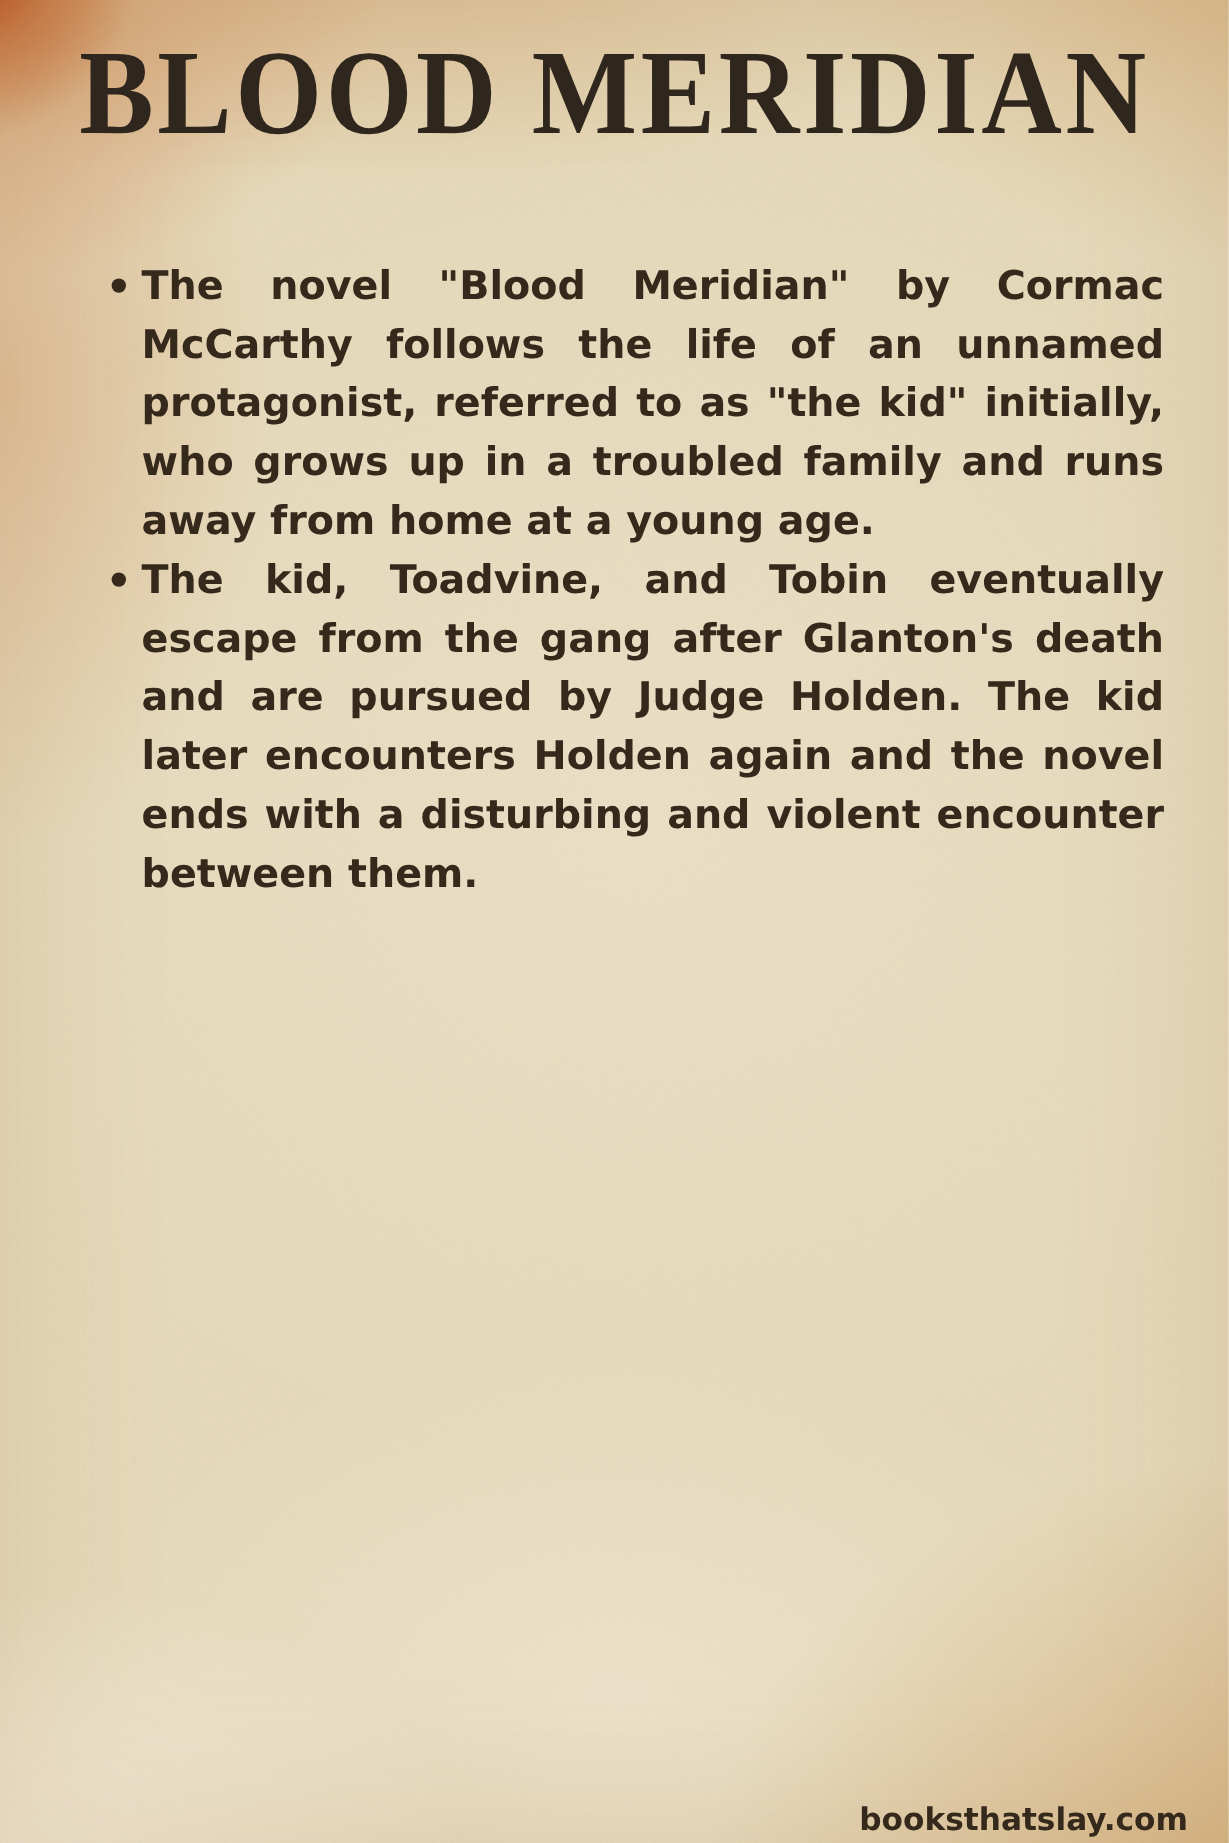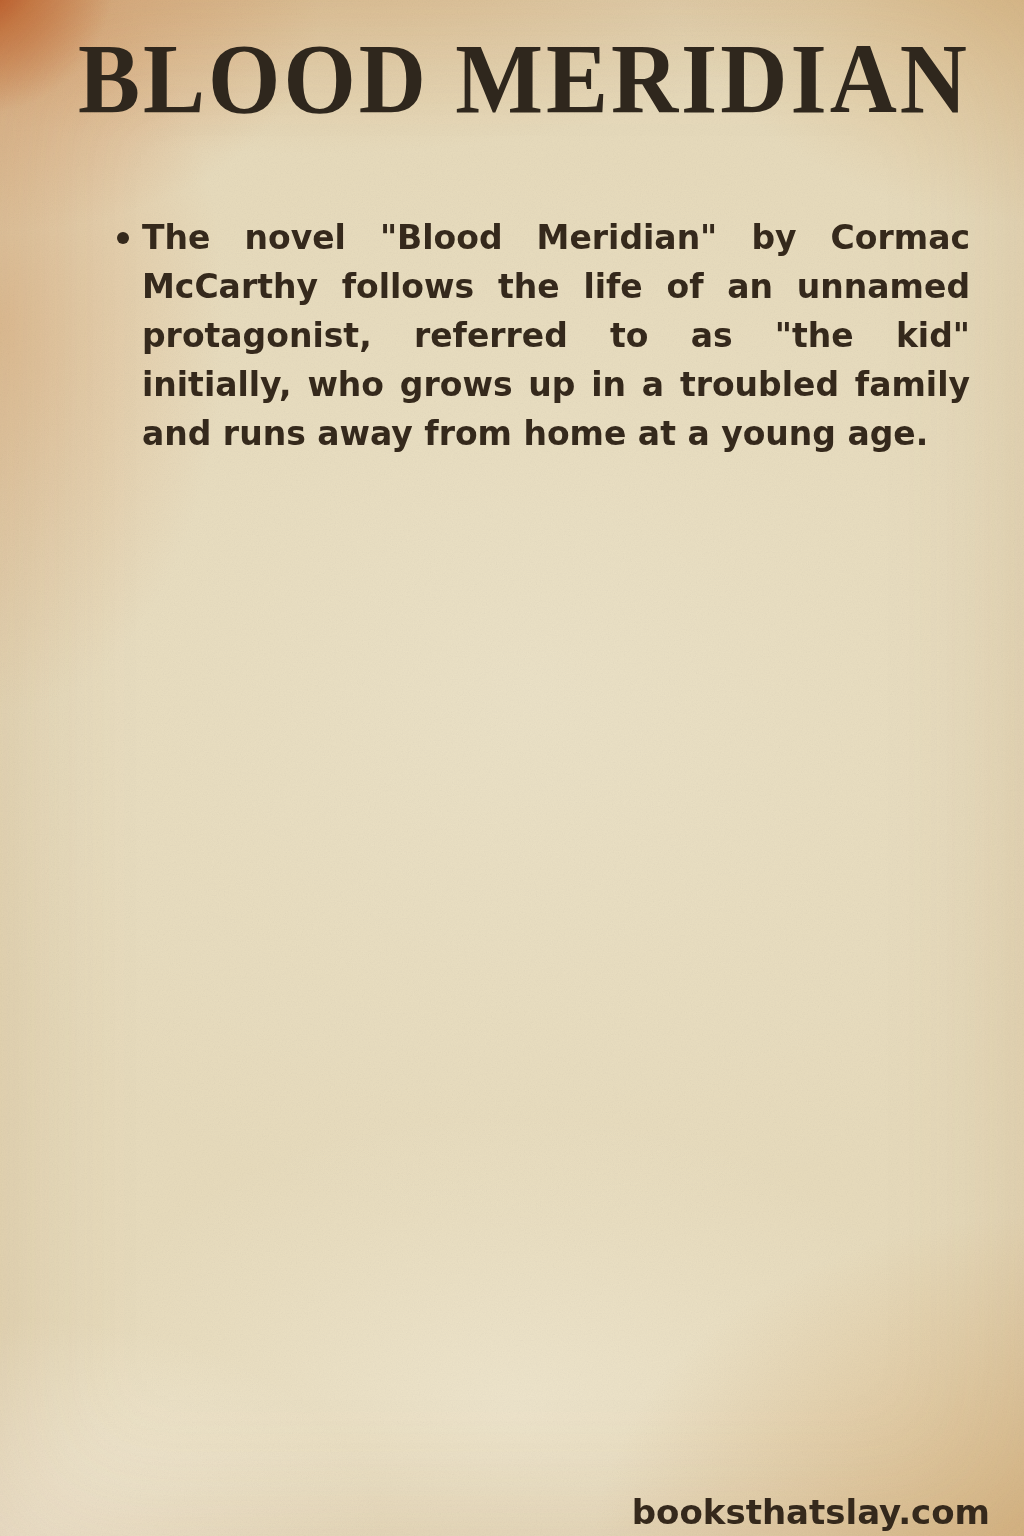--- a/index.html
+++ b/index.html
@@ -27,21 +27,21 @@
 
   .grain {
     position: absolute;
     inset: 0;
     z-index: 1;
     opacity: 0.55;
     mix-blend-mode: multiply;
     pointer-events: none;
   }
 
-  .content { position: absolute; inset: 0; z-index: 2; margin-left: 24px; }
+  .content { position: absolute; inset: 0; z-index: 2; }
 
   header { position: absolute; top: 28px; left: 0; right: 0; text-align: center; }
 
   h1.title {
     font-family: "Liberation Serif", "DejaVu Serif", serif;
     font-weight: 700;
     font-size: 93px;
     line-height: 1.0;
     letter-spacing: 3px;
     color: #2f271d;
@@ -95,21 +95,21 @@
     text-align: justify;
     text-align-last: left;
   }
 
   .site-credit {
     position: absolute;
     right: 34px;
     bottom: 4px;
     font-family: "DejaVu Sans", "Liberation Sans", sans-serif;
     font-weight: 700;
-    font-size: 34px;
+    font-size: 26px;
     color: #35291c;
   }
 </style>
 </head>
 <body>
 
 <div class="page">
 
   <svg class="grain" width="1024" height="1536" xmlns="http://www.w3.org/2000/svg">
     <filter id="grain">
@@ -125,17 +125,21 @@
   <div class="content">
     <header>
       <h1 class="title">BLOOD MERIDIAN</h1>
     </header>
 
     <ul class="points">
       <li>
         <span class="dot"></span>
         <p class="point-text">The novel "Blood Meridian" by Cormac McCarthy follows the life of an unnamed protagonist, referred to as "the kid" initially, who grows up in a troubled family and runs away from home at a young age.</p>
       </li>
+      <li>
+        <span class="dot"></span>
+        <p class="point-text">The kid, Toadvine, and Tobin eventually escape from the gang after Glanton's death and are pursued by Judge Holden. The kid later encounters Holden again and the novel ends with a disturbing and violent encounter between them.</p>
+      </li>
     </ul>
 
     <div class="site-credit">booksthatslay.com</div>
   </div>
 </div>
 
 </body></html>

